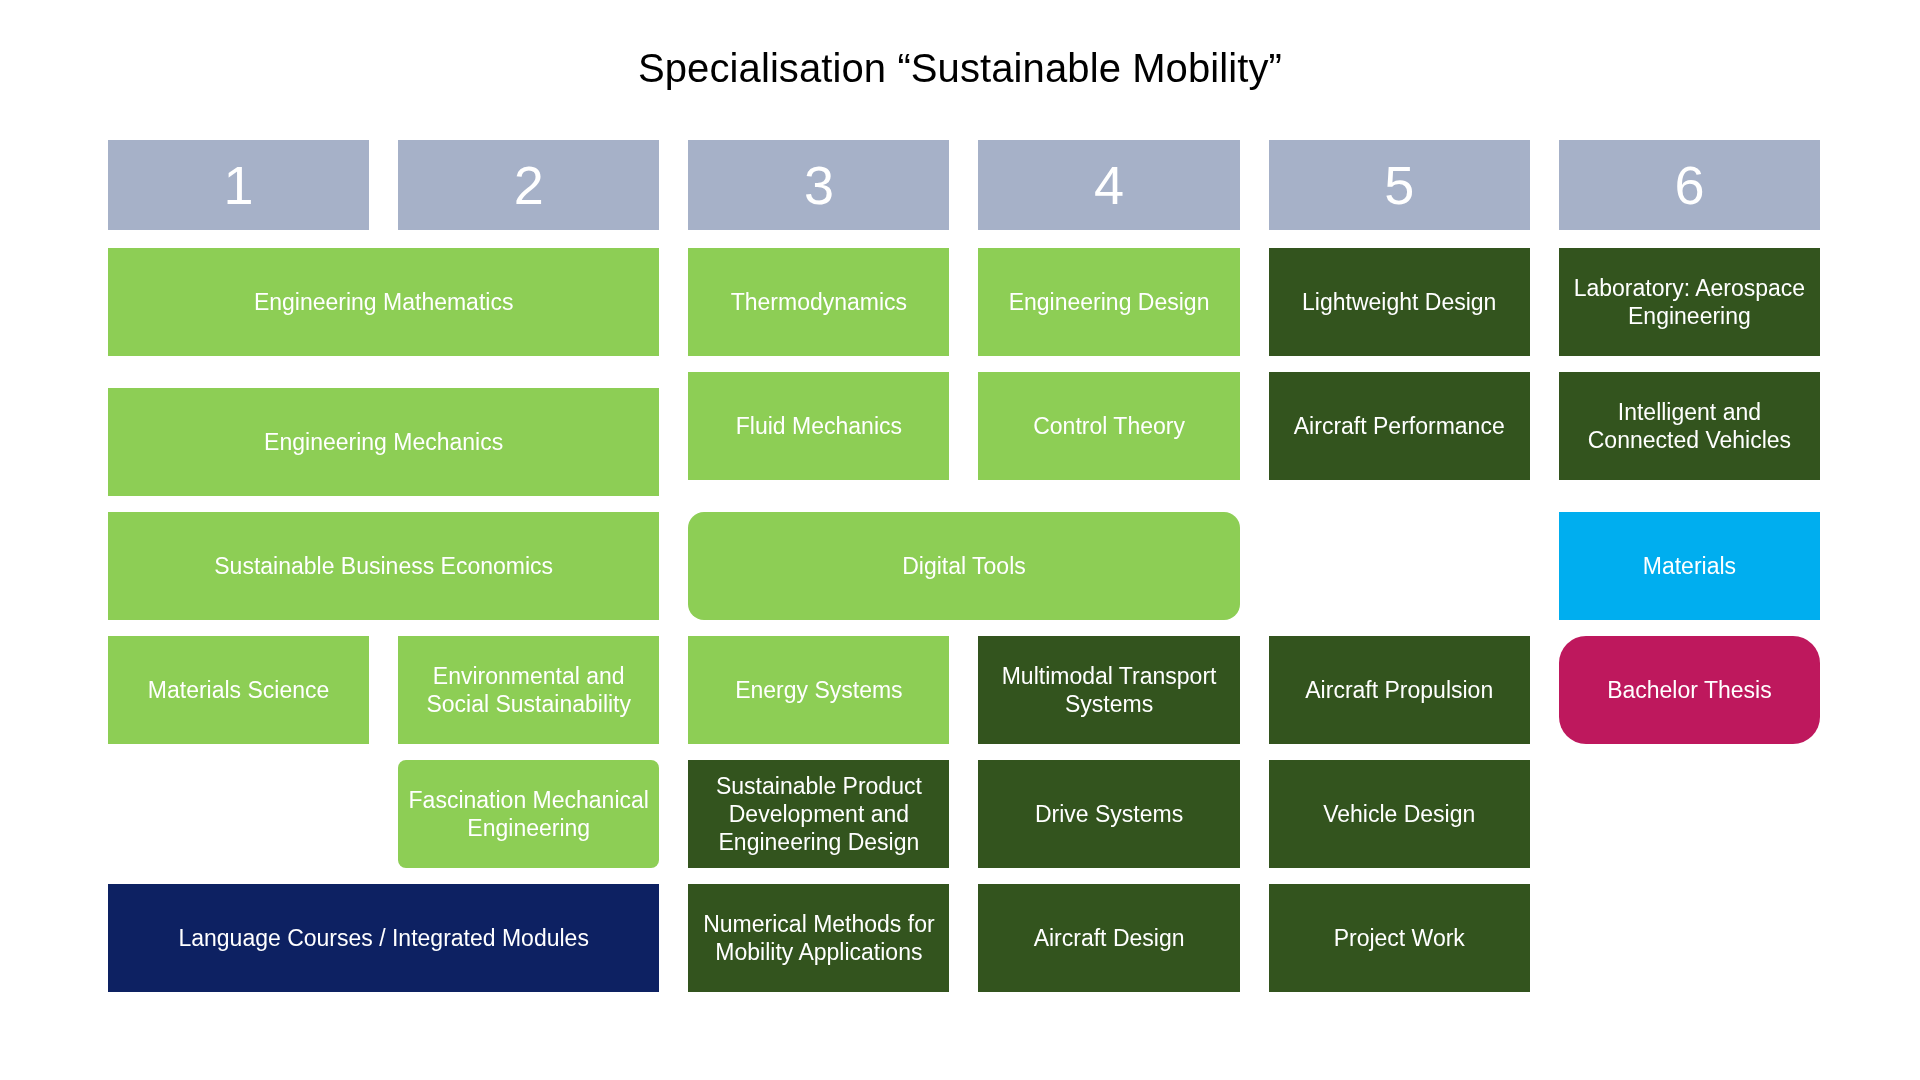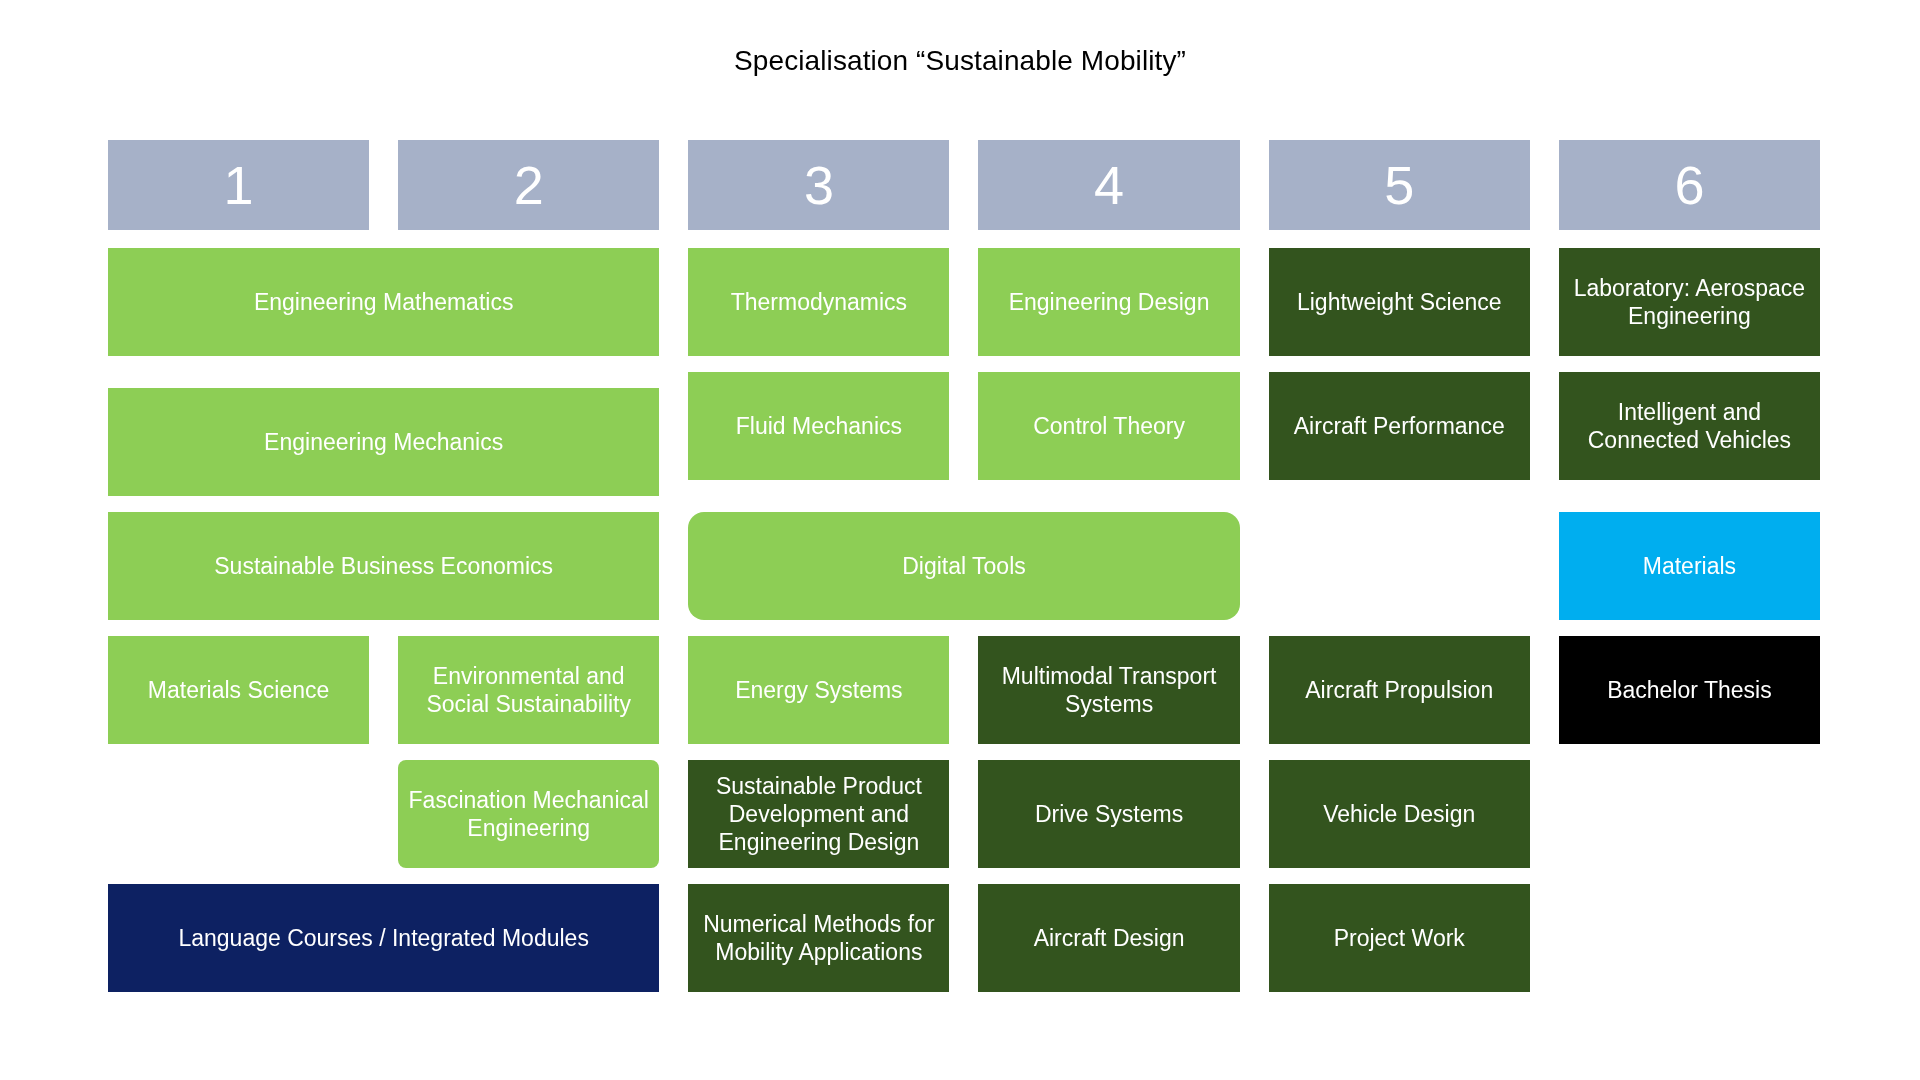--- a/index.html
+++ b/index.html
@@ -23,21 +23,21 @@
     background: #ffffff;
     box-sizing: border-box;
   }
 
   .slide-title {
     position: absolute;
     left: 0;
     top: 44px;
     width: 1920px;
     text-align: center;
-    font-size: 28px;
+    font-size: 40px;
     font-weight: 400;
     letter-spacing: 0.1px;
     color: #000000;
     line-height: 1.2;
   }
 
   
   .curriculum-grid {
     position: absolute;
     left: 108px;
@@ -74,21 +74,21 @@
     line-height: 1.22;
     padding: 4px 8px;
     box-sizing: border-box;
     height: 108px;
   }
 
   
   .c-green      { background: #8DCE55; }
   .c-darkgreen  { background: #33541E; }
   .c-cyan       { background: #00AEEF; }
-  .c-blue       { background: #000000; }
+  .c-blue       { background: #be185d; border-radius: 27px; }
   .c-navy       { background: #0D2162; }
 
   
   .row-spacer-head { grid-column: 1 / -1; height: 18px; }
   .row-spacer      { grid-column: 1 / -1; height: 16px; }
 </style>
 </head>
 <body>
 
 <div class="slide">
@@ -101,21 +101,21 @@
     <div class="semester-header">2</div>
     <div class="semester-header">3</div>
     <div class="semester-header">4</div>
     <div class="semester-header">5</div>
     <div class="semester-header">6</div>
 
   <div class="row-spacer-head"></div>
       <div class="course-cell c-green" style="grid-column: 1 / span 2;">Engineering Mathematics</div>
       <div class="course-cell c-green" style="grid-column: 3 / span 1;">Thermodynamics</div>
       <div class="course-cell c-green" style="grid-column: 4 / span 1;">Engineering Design</div>
-      <div class="course-cell c-darkgreen" style="grid-column: 5 / span 1;">Lightweight Science</div>
+      <div class="course-cell c-darkgreen" style="grid-column: 5 / span 1;">Lightweight Design</div>
       <div class="course-cell c-darkgreen" style="grid-column: 6 / span 1;">Laboratory: Aerospace Engineering</div>
       <div class="row-spacer"></div>
       <div class="course-cell c-green" style="grid-column: 1 / span 2; margin-top: 16px;">Engineering Mechanics</div>
       <div class="course-cell c-green" style="grid-column: 3 / span 1;">Fluid Mechanics</div>
       <div class="course-cell c-green" style="grid-column: 4 / span 1;">Control Theory</div>
       <div class="course-cell c-darkgreen" style="grid-column: 5 / span 1;">Aircraft Performance</div>
       <div class="course-cell c-darkgreen" style="grid-column: 6 / span 1;">Intelligent and Connected Vehicles</div>
       <div class="row-spacer"></div>
       <div class="course-cell c-green" style="grid-column: 1 / span 2;">Sustainable Business Economics</div>
       <div class="course-cell c-green" style="grid-column: 3 / span 2; border-radius: 16px;">Digital Tools</div>

